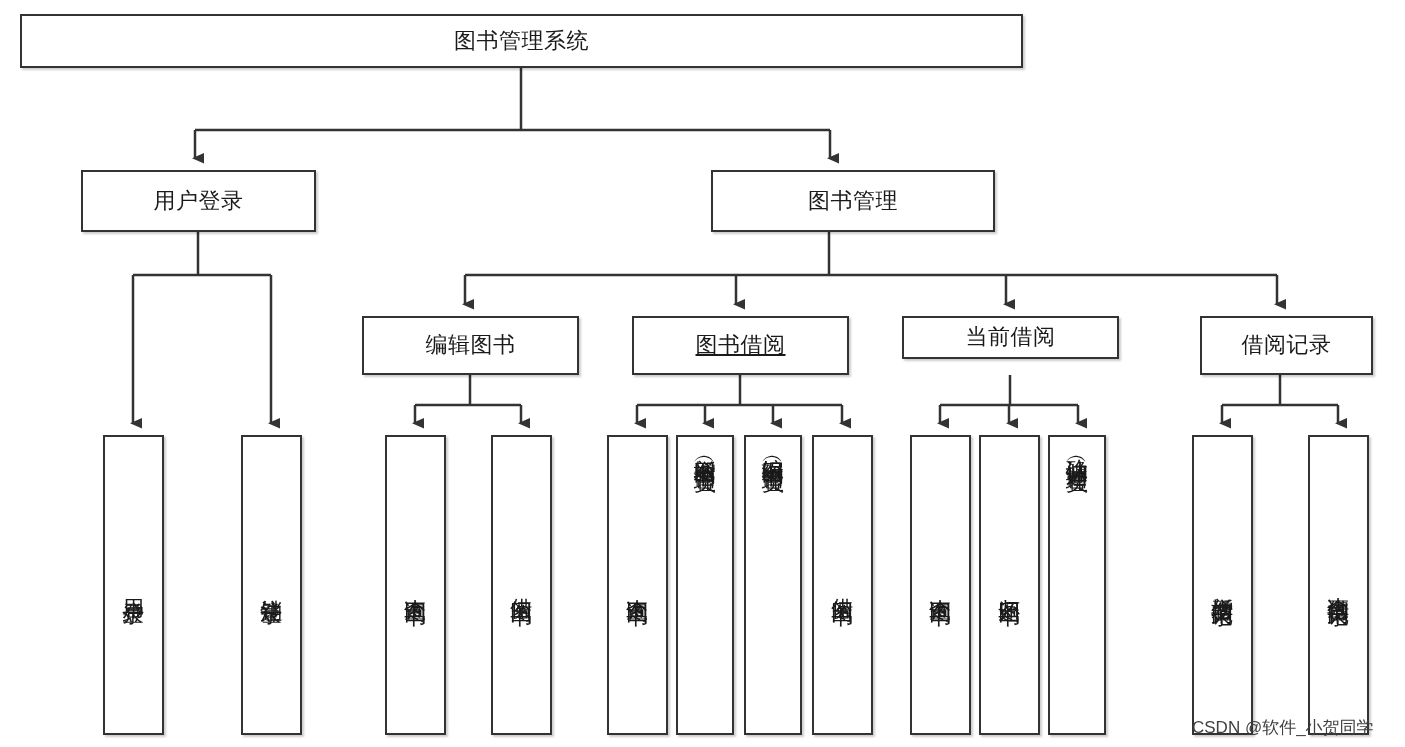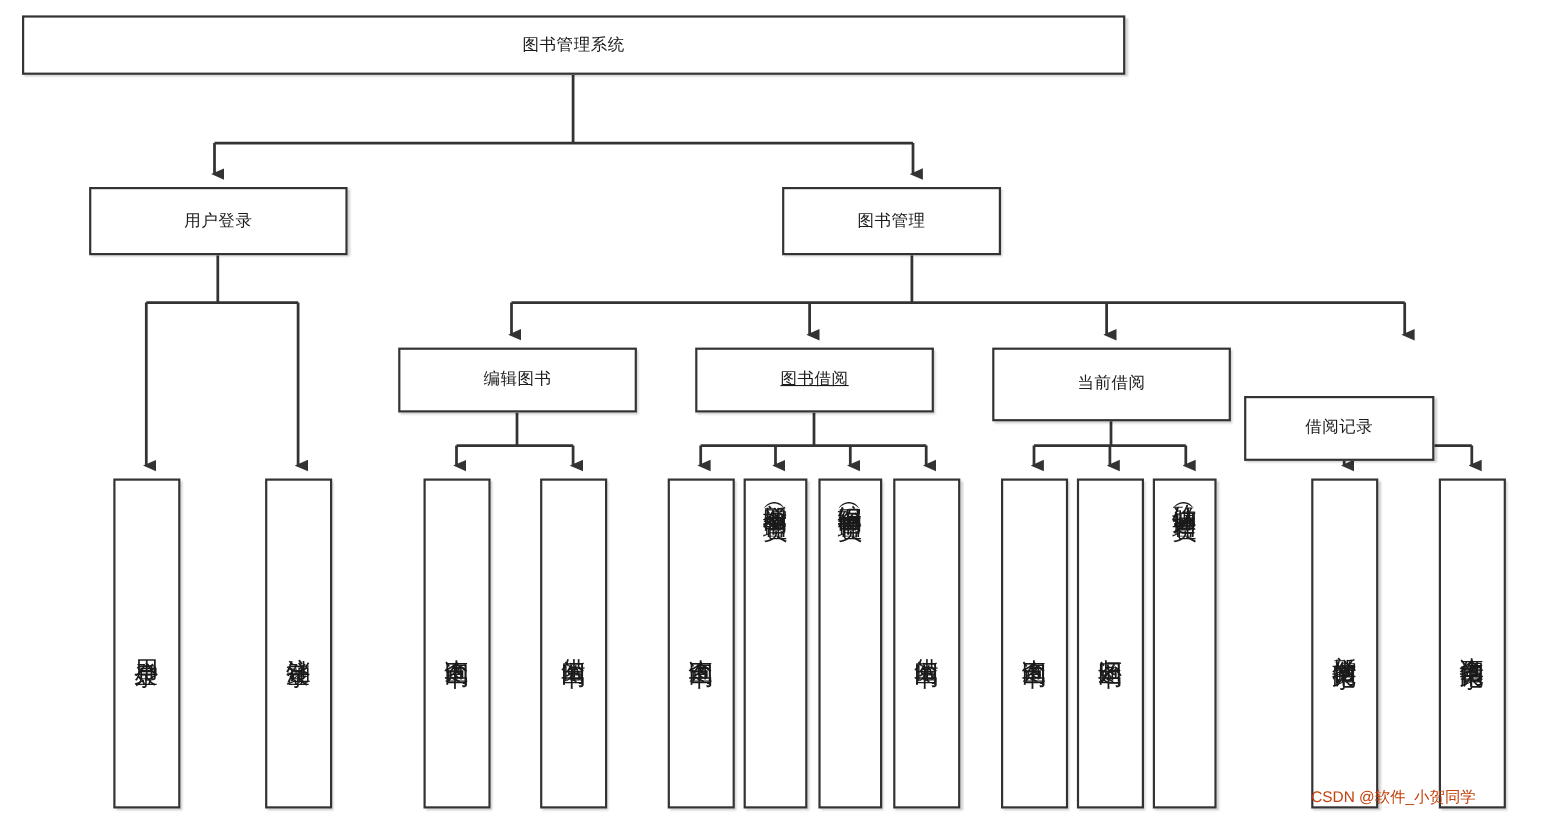--- a/index.html
+++ b/index.html
@@ -35,21 +35,21 @@
     justify-content: center;
     color: #1a1a1a;
   }
   .node .label {
     display: block;
     text-align: center;
     letter-spacing: 0.5px;
   }
   .node.horiz .label {
     writing-mode: horizontal-tb;
-    font-size: 15px;
+    font-size: 22px;
     line-height: 1.1;
   }
   .node.vert {
     align-items: flex-start;
     justify-content: center;
     padding-top: 4px;
   }
   .node.vert .label {
     writing-mode: vertical-rl;
     text-orientation: upright;
@@ -57,22 +57,22 @@
     line-height: 1.15;
     letter-spacing: 2px;
     white-space: nowrap;
   }
   .node.vert.center {
     align-items: center;
     padding-top: 0;
   }
   #watermark {
     position: absolute;
-    color: #c2410c;
-    font-size: 14px;
+    color: #404040;
+    font-size: 17px;
     white-space: nowrap;
     user-select: none;
   }
 </style>
 </head>
 <body>
 
 <div id="canvas">
 
   <svg class="lines" viewBox="0 0 1405 747" xmlns="http://www.w3.org/2000/svg">
@@ -125,34 +125,34 @@
     </g>
   </svg>
 
   <div class="node horiz" style="left:20px; top:14px; width:1003px; height:54px;">
     <span class="label">图书管理系统</span>
   </div>
 
   <div class="node horiz" style="left:81px; top:170px; width:235px; height:62px;">
     <span class="label">用户登录</span>
   </div>
-  <div class="node horiz" style="left:711px; top:170px; width:199px; height:62px;">
+  <div class="node horiz" style="left:711px; top:170px; width:284px; height:62px;">
     <span class="label">图书管理</span>
   </div>
 
   <div class="node horiz" style="left:362px; top:316px; width:217px; height:59px;">
     <span class="label">编辑图书</span>
   </div>
   <div class="node horiz" style="left:632px; top:316px; width:217px; height:59px;text-decoration:underline;">
     <span class="label">图书借阅</span>
   </div>
-  <div class="node horiz" style="left:902px; top:316px; width:217px; height:67px;">
+  <div class="node horiz" style="left:902px; top:316px; width:217px; height:43px;">
     <span class="label">当前借阅</span>
   </div>
-  <div class="node horiz" style="left:1131px; top:316px; width:173px; height:59px;margin-top:44px;">
+  <div class="node horiz" style="left:1200px; top:316px; width:173px; height:59px;">
     <span class="label">借阅记录</span>
   </div>
 
   <div class="node vert center" style="left:103px; top:435px; width:61px; height:300px;">
     <span class="label">用户登录</span>
   </div>
   <div class="node vert center" style="left:241px; top:435px; width:61px; height:300px;">
     <span class="label">注销登录</span>
   </div>
 

